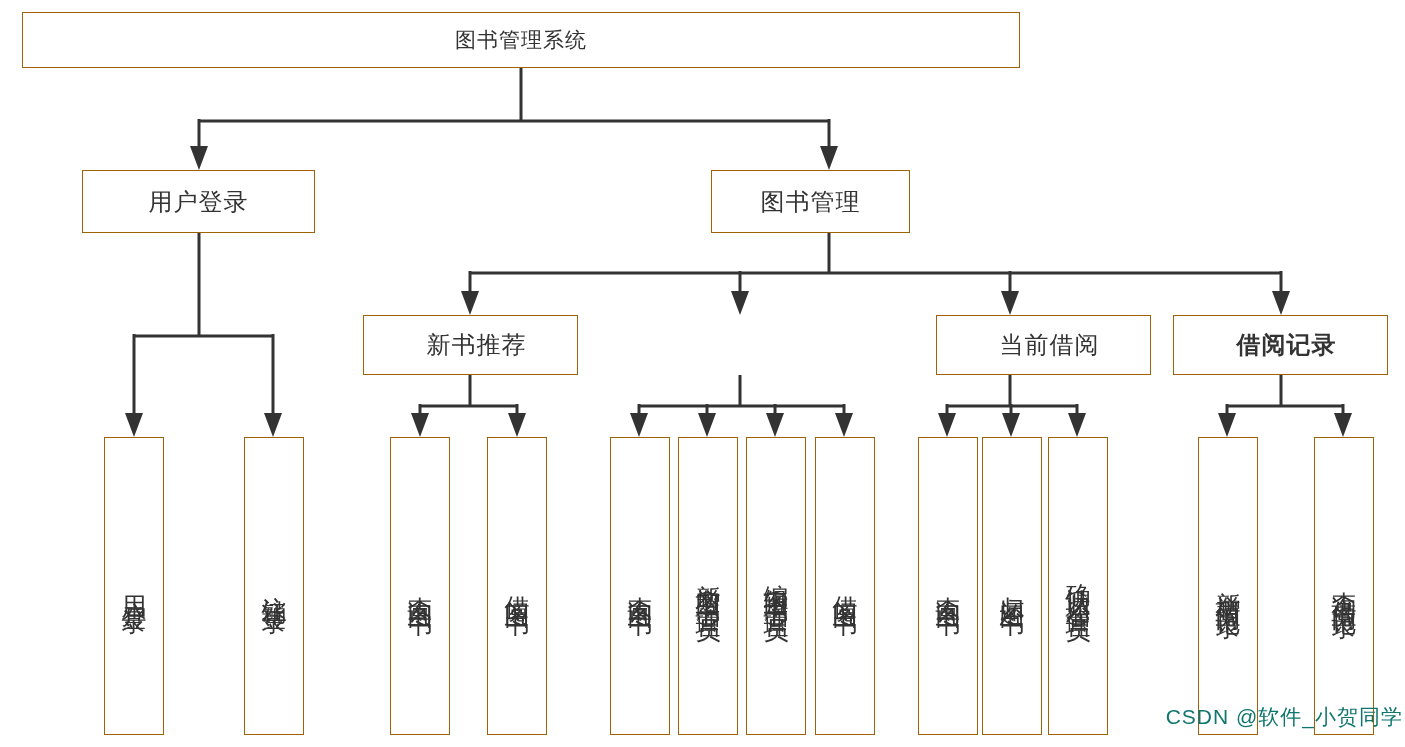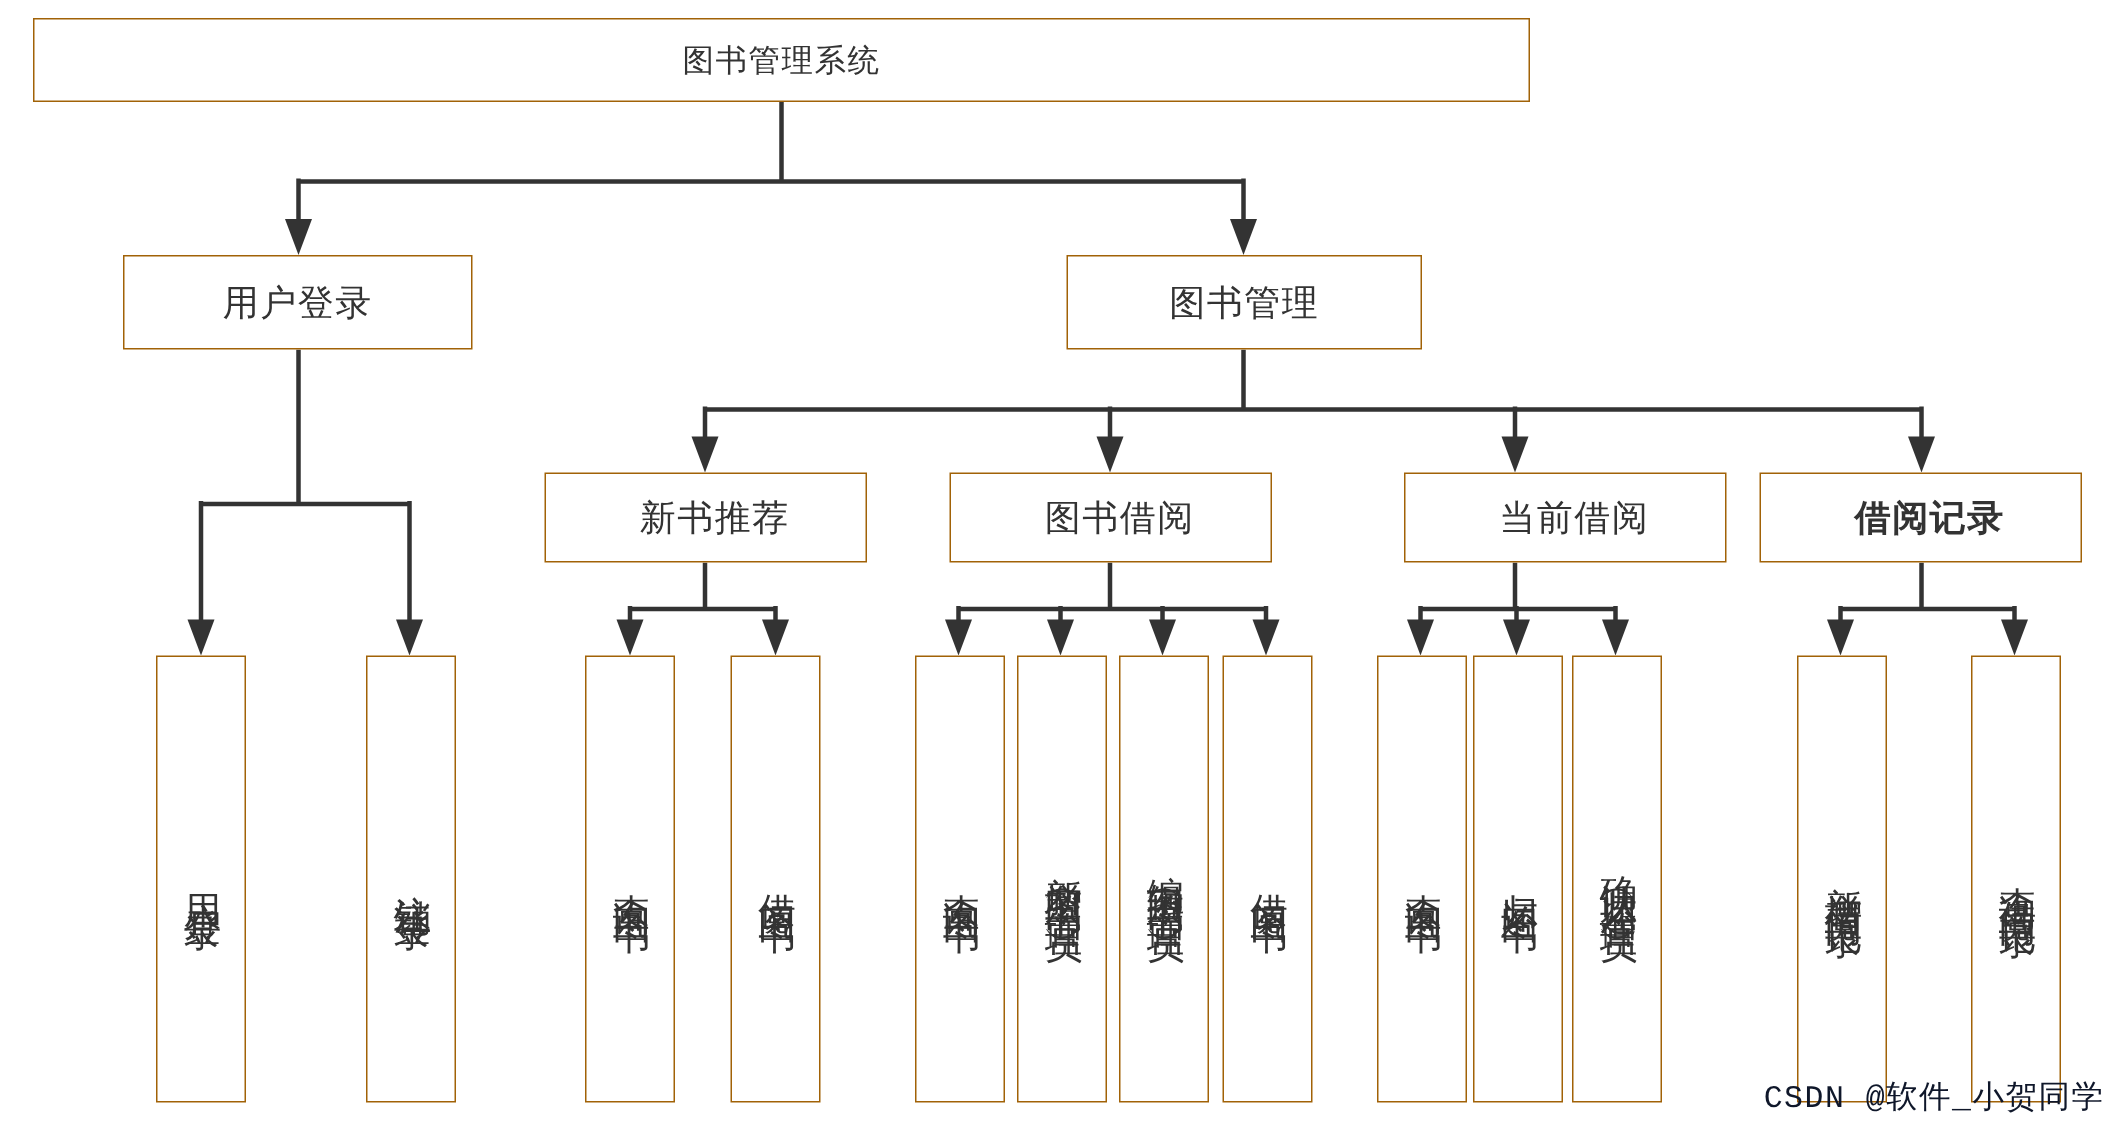--- a/index.html
+++ b/index.html
@@ -32,21 +32,21 @@
     align-items: center;
     justify-content: center;
     text-align: center;
   }
   .root {
     left: 22px; top: 12px; width: 998px; height: 56px;
     font-size: 21px; letter-spacing: 1px;
   }
   .lvl2 { top: 170px; height: 63px; font-size: 24px; letter-spacing: 1px; }
   .lvl2.a { left: 82px;  width: 233px; }
-  .lvl2.b { left: 711px; width: 237px; }
+  .lvl2.b { left: 711px; width: 199px; }
   .lvl3 { top: 315px; width: 215px; height: 60px; font-size: 24px; letter-spacing: 1px; padding-left: 12px; }
   .lvl3.c1 { left: 363px; }
   .lvl3.c2 { left: 633px; }
   .lvl3.c3 { left: 936px; }
   .lvl3.c4 { left: 1173px; font-weight: bold; }
   .leaf { top: 437px; width: 60px; height: 298px; }
   .vtext {
     writing-mode: vertical-rl;
     text-orientation: mixed;
     font-size: 25px;
@@ -63,27 +63,26 @@
   .leaf.l7  { left: 746px; }
   .leaf.l8  { left: 815px; }
   .leaf.l9  { left: 918px; }
   .leaf.l10 { left: 982px; }
   .leaf.l11 { left: 1048px; }
   .leaf.l12 { left: 1198px; }
   .leaf.l13 { left: 1314px; }
   #watermark {
     position: absolute;
     right: 2px;
-    bottom: 2px;
+    bottom: 16px;
     font-size: 21px;
-    color: #0f172a;
+    color: #0f766e;
     letter-spacing: 1px;
     z-index: 5;
     white-space: nowrap;
-    font-family: Liberation Mono, monospace;
   }
 </style>
 </head>
 <body>
 
 <div id="stage">
 
   <svg id="connectors" viewBox="0 0 1405 747" xmlns="http://www.w3.org/2000/svg" aria-hidden="true">
     <g stroke="#333333" stroke-width="3" fill="none">
 
@@ -123,21 +122,20 @@
       <polygon points="1334,413 1352,413 1343,437"></polygon>
     </g>
   </svg>
 
   <div class="node root">图书管理系统</div>
 
   <div class="node lvl2 a">用户登录</div>
   <div class="node lvl2 b">图书管理</div>
 
   <div class="node lvl3 c1">新书推荐</div>
-  <div class="node lvl3 c2">图书借阅</div>
   <div class="node lvl3 c3">当前借阅</div>
   <div class="node lvl3 c4">借阅记录</div>
 
   <div class="node leaf l1">
     <span class="vtext">用户登录</span>
   </div>
   <div class="node leaf l2">
     <span class="vtext">注销登录</span>
   </div>
   <div class="node leaf l3">

